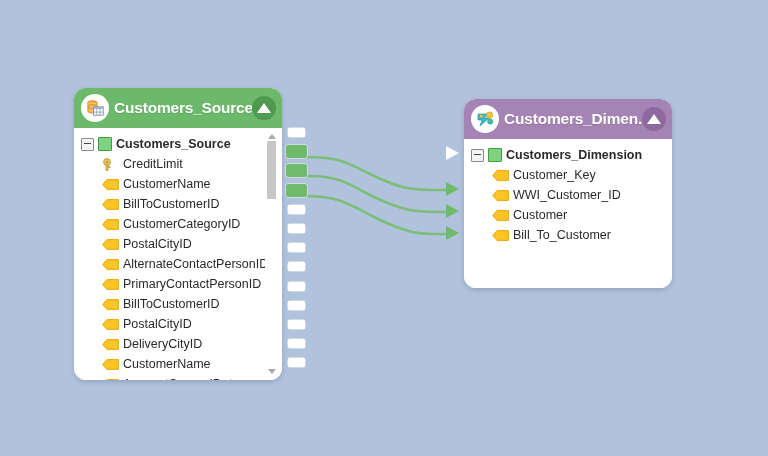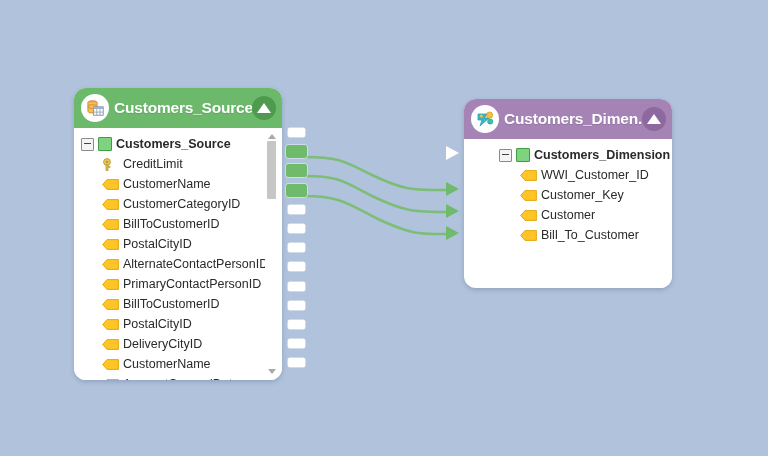--- a/index.html
+++ b/index.html
@@ -273,29 +273,29 @@
               </svg>
             </span>
             <span class="field-label">CustomerName</span>
           </div>
           <div class="field-row">
             <span class="tag-icon">
               <svg width="17" height="11" viewBox="0 0 17 11">
                 <path d="M5,0.6 L16.4,0.6 L16.4,10.4 L5,10.4 L0.7,5.5 Z" fill="#ffc425" stroke="#e0a300" stroke-width="0.9" stroke-linejoin="round"></path>
               </svg>
             </span>
+            <span class="field-label">BillToCustomerID</span>
+          </div>
+          <div class="field-row">
+            <span class="tag-icon">
+              <svg width="17" height="11" viewBox="0 0 17 11">
+                <path d="M5,0.6 L16.4,0.6 L16.4,10.4 L5,10.4 L0.7,5.5 Z" fill="#ffc425" stroke="#e0a300" stroke-width="0.9" stroke-linejoin="round"></path>
+              </svg>
+            </span>
             <span class="field-label">CustomerCategoryID</span>
-          </div>
-          <div class="field-row">
-            <span class="tag-icon">
-              <svg width="17" height="11" viewBox="0 0 17 11">
-                <path d="M5,0.6 L16.4,0.6 L16.4,10.4 L5,10.4 L0.7,5.5 Z" fill="#ffc425" stroke="#e0a300" stroke-width="0.9" stroke-linejoin="round"></path>
-              </svg>
-            </span>
-            <span class="field-label">BillToCustomerID</span>
           </div>
           <div class="field-row">
             <span class="tag-icon">
               <svg width="17" height="11" viewBox="0 0 17 11">
                 <path d="M5,0.6 L16.4,0.6 L16.4,10.4 L5,10.4 L0.7,5.5 Z" fill="#ffc425" stroke="#e0a300" stroke-width="0.9" stroke-linejoin="round"></path>
               </svg>
             </span>
             <span class="field-label">PostalCityID</span>
           </div>
           <div class="field-row">
@@ -399,49 +399,49 @@
           <circle cx="15.2" cy="12.5" r="2.6" fill="#3ec0a8" stroke="#2a9b86" stroke-width="0.7"></circle>
           <circle cx="6.4" cy="7.1" r="1.5" fill="#f5c13d"></circle>
         </svg>
       </span>
       <span class="hdr-title">Customers_Dimen..</span>
       <span class="hdr-collapse dim">
         <span class="tri-up"></span>
       </span>
     </div>
 
-    <div class="node-body" style="height:149px;margin-left:28px;">
+    <div class="node-body" style="height:149px;">
       <div class="field-row root">
         <span class="minus-box"></span>
         <span class="sq-green"></span>
         <span class="field-label">Customers_Dimension</span>
       </div>
       <div id="dim-fields">
           <div class="field-row">
             <span class="tag-icon">
               <svg width="17" height="11" viewBox="0 0 17 11">
                 <path d="M5,0.6 L16.4,0.6 L16.4,10.4 L5,10.4 L0.7,5.5 Z" fill="#ffc425" stroke="#e0a300" stroke-width="0.9" stroke-linejoin="round"></path>
               </svg>
             </span>
+            <span class="field-label">Customer_Key</span>
+          </div>
+          <div class="field-row">
+            <span class="tag-icon">
+              <svg width="17" height="11" viewBox="0 0 17 11">
+                <path d="M5,0.6 L16.4,0.6 L16.4,10.4 L5,10.4 L0.7,5.5 Z" fill="#ffc425" stroke="#e0a300" stroke-width="0.9" stroke-linejoin="round"></path>
+              </svg>
+            </span>
             <span class="field-label">WWI_Customer_ID</span>
           </div>
           <div class="field-row">
             <span class="tag-icon">
               <svg width="17" height="11" viewBox="0 0 17 11">
                 <path d="M5,0.6 L16.4,0.6 L16.4,10.4 L5,10.4 L0.7,5.5 Z" fill="#ffc425" stroke="#e0a300" stroke-width="0.9" stroke-linejoin="round"></path>
               </svg>
             </span>
-            <span class="field-label">Customer_Key</span>
-          </div>
-          <div class="field-row">
-            <span class="tag-icon">
-              <svg width="17" height="11" viewBox="0 0 17 11">
-                <path d="M5,0.6 L16.4,0.6 L16.4,10.4 L5,10.4 L0.7,5.5 Z" fill="#ffc425" stroke="#e0a300" stroke-width="0.9" stroke-linejoin="round"></path>
-              </svg>
-            </span>
             <span class="field-label">Customer</span>
           </div>
           <div class="field-row">
             <span class="tag-icon">
               <svg width="17" height="11" viewBox="0 0 17 11">
                 <path d="M5,0.6 L16.4,0.6 L16.4,10.4 L5,10.4 L0.7,5.5 Z" fill="#ffc425" stroke="#e0a300" stroke-width="0.9" stroke-linejoin="round"></path>
               </svg>
             </span>
             <span class="field-label">Bill_To_Customer</span>
           </div>

